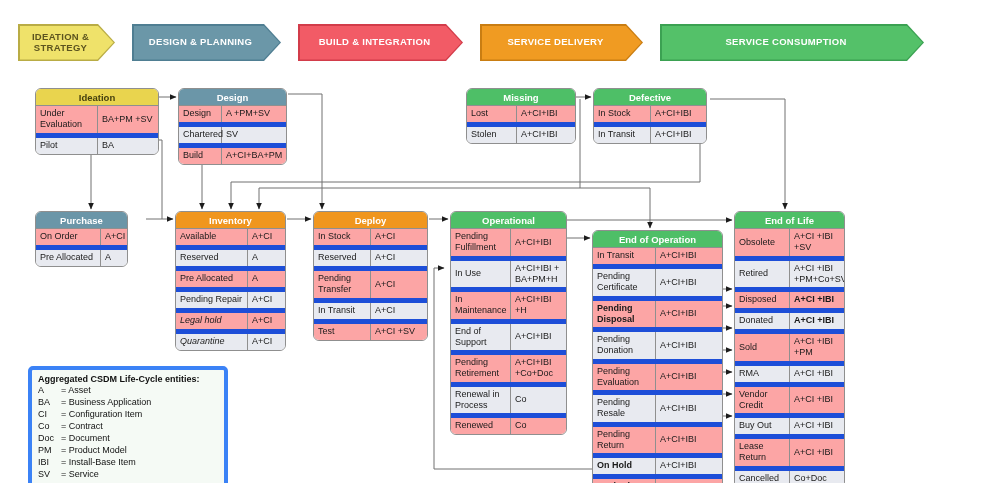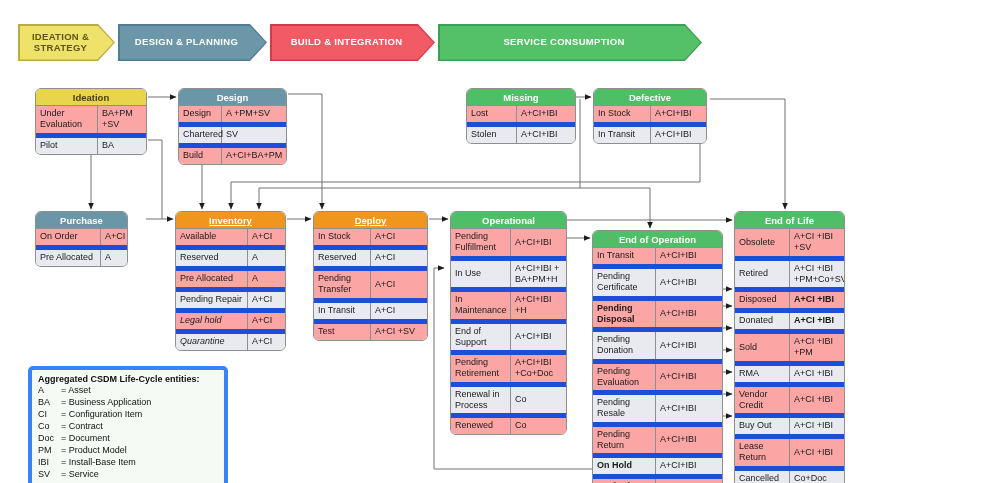--- a/index.html
+++ b/index.html
@@ -1,39 +1,39 @@
 <!DOCTYPE html>
 <html><head>
 <meta charset="utf-8">
 <style>
   html,body{margin:0;padding:0;background:#fff;}
   #canvas{position:relative;width:999px;height:483px;background:#fff;overflow:hidden;
           font-family:"Liberation Sans",sans-serif;}
   
-  #banner{position:absolute;left:18px;top:24px;height:37px;display:flex;gap:3px;}
+  #banner{position:absolute;left:18px;top:24px;height:37px;display:flex;gap:17px;}
   .stage{position:relative;height:100%;flex:none;}
   .stage-outer{position:absolute;inset:0;
     clip-path:polygon(0 0,calc(100% - 17px) 0,100% 50%,calc(100% - 17px) 100%,0 100%);}
   .stage-fill{position:absolute;inset:1.5px;display:flex;align-items:center;justify-content:center;
     clip-path:polygon(0 0,calc(100% - 16px) 0,100% 50%,calc(100% - 16px) 100%,0 100%);}
   .stage-label{font-size:9.5px;font-weight:bold;letter-spacing:.3px;text-align:center;
     line-height:1.15;padding-right:12px;}
   .st0 .stage-outer{background:#b9ac45;} .st0 .stage-fill{background:#efe26a;} .st0 .stage-label{color:#5c541f;}
   .st1 .stage-outer{background:#4f7e92;} .st1 .stage-fill{background:#6b97a8;} .st1 .stage-label{color:#fff;}
   .st2 .stage-outer{background:#d23c4a;} .st2 .stage-fill{background:#f25b66;} .st2 .stage-label{color:#fff;}
   .st3 .stage-outer{background:#c97d12;} .st3 .stage-fill{background:#f09b22;} .st3 .stage-label{color:#fff;}
   .st4 .stage-outer{background:#3ba152;} .st4 .stage-fill{background:#54c169;} .st4 .stage-label{color:#fff;}
   
   .tbl{position:absolute;border:1px solid #8f8f8f;border-radius:6px;background:#fff;
        overflow:hidden;box-sizing:border-box;}
   .tbl-head{min-height:16px;display:flex;align-items:center;justify-content:center;
        font-size:9.5px;font-weight:bold;border-bottom:1px solid #8f8f8f;}
   .hdr-y .tbl-head{background:#e9d44e;color:#45400f;}
   .hdr-t .tbl-head{background:#6b96a8;color:#fff;}
-  .hdr-o .tbl-head{background:#f0961e;color:#fff;text-decoration:underline;}
+  .hdr-o .tbl-head{background:#f0961e;color:#fff;}
   .hdr-g .tbl-head{background:#4ebf67;color:#fff;}
   .tbl-row{display:flex;min-height:16px;background:#fca5a5;}
   .tbl-row.alt{background:#e8eaf0;}
   .tbl-row + .tbl-row{border-top:5px solid #1d4ed8;}
   .cell{font-size:9px;line-height:1.25;color:#1a1a1a;padding:2px 2px 2px 4px;
         display:flex;align-items:center;box-sizing:border-box;}
   .cell.state{width:var(--lc);flex:none;border-right:1px solid #8f8f8f;}
   .cell.ent{flex:1;}
   .cell.it{font-style:italic;}
   .cell.bd{font-weight:bold;}
@@ -124,29 +124,35 @@
         <div class="stage-fill">
           <span class="stage-label">DESIGN &amp; PLANNING</span>
         </div>
       </div>
     <div class="stage st2" style="width:165px">
         <div class="stage-outer"></div>
         <div class="stage-fill">
           <span class="stage-label">BUILD &amp; INTEGRATION</span>
         </div>
       </div>
+    <div class="stage st3" style="width:163px">
+        <div class="stage-outer"></div>
+        <div class="stage-fill">
+          <span class="stage-label">SERVICE DELIVERY</span>
+        </div>
+      </div>
     <div class="stage st4" style="width:264px">
         <div class="stage-outer"></div>
         <div class="stage-fill">
           <span class="stage-label">SERVICE CONSUMPTION</span>
         </div>
       </div>
   </div>
 
-  <div class="tbl hdr-y" style="left:35px;top:88px;width:112px;--lc:62px">
+  <div class="tbl hdr-y" style="left:35px;top:88px;width:124px;--lc:62px">
     <div class="tbl-head">Ideation</div>
       <div class="tbl-row">
         <div class="cell state">Under Evaluation</div>
         <div class="cell ent">BA+PM +SV</div>
       </div>
       <div class="tbl-row alt">
         <div class="cell state">Pilot</div>
         <div class="cell ent">BA</div>
       </div>
     </div>

